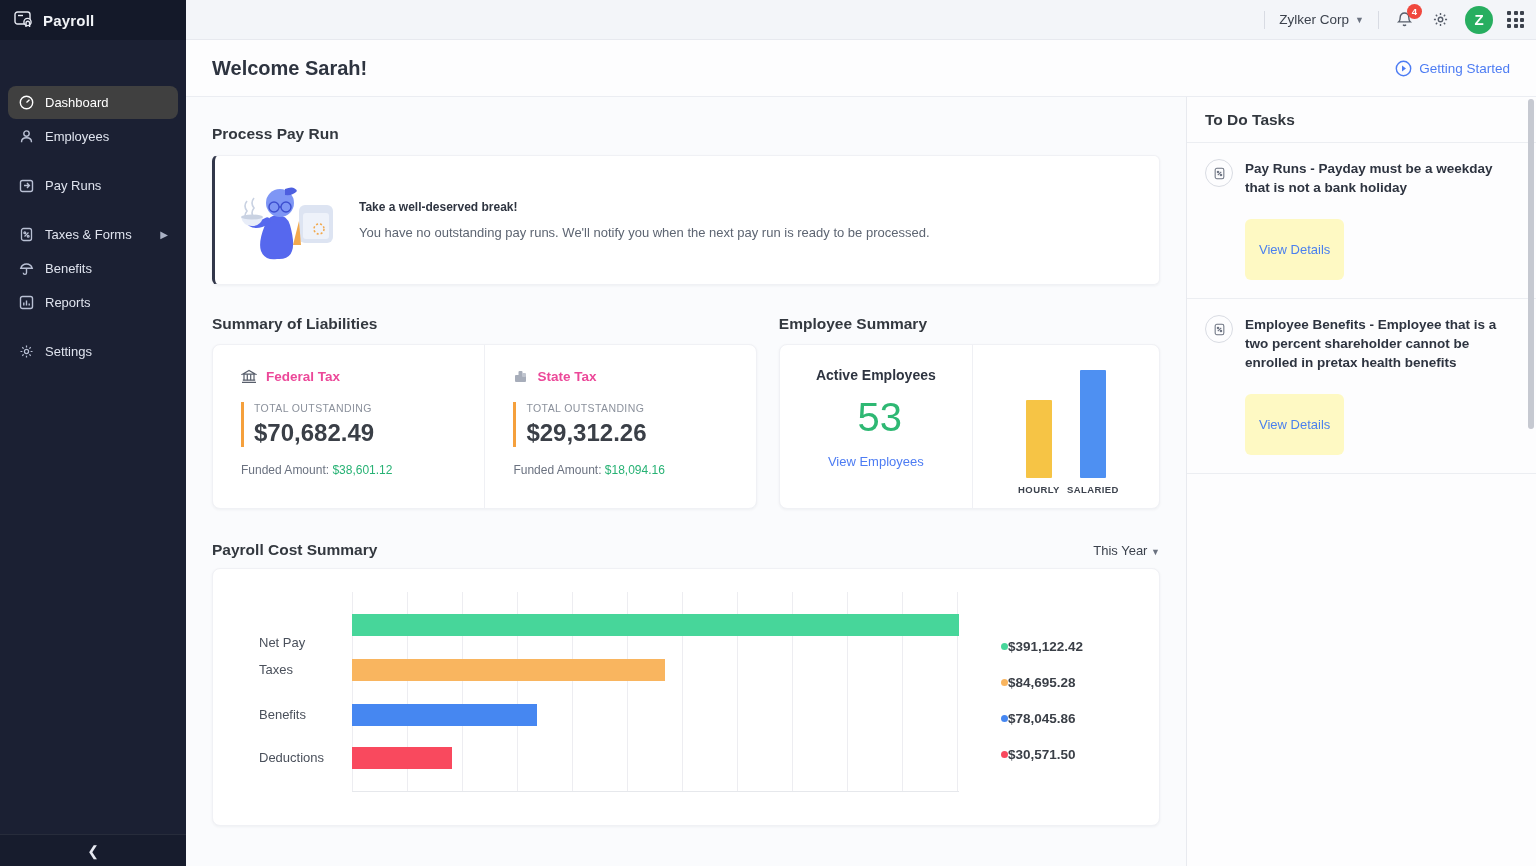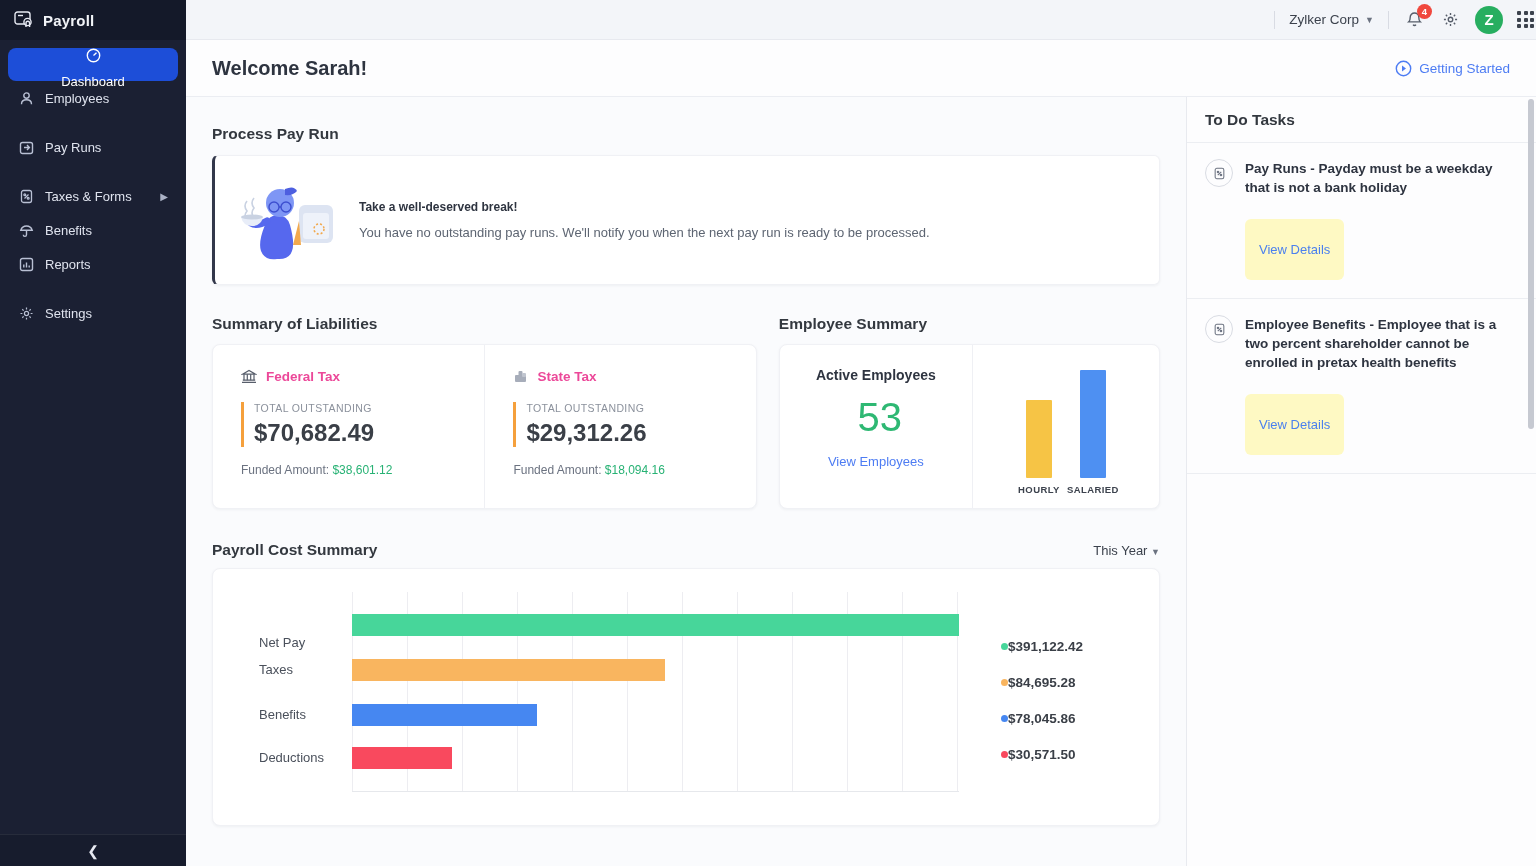--- a/index.html
+++ b/index.html
@@ -1,38 +1,38 @@
 <!DOCTYPE html>
 <html><head>
 <meta charset="utf-8">
 <style>
   * { margin:0; padding:0; box-sizing:border-box; }
   html,body { width:1536px; height:866px; overflow:hidden; }
   body { font-family:"Liberation Sans", sans-serif; display:flex; background:#fafbfd; color:#33383f; }
 
   
-  .sidebar { width:186px; background:#1b2033; display:flex; flex-direction:column; flex-shrink:0; }
+  .sidebar { width:186px; background:#1b2033; display:flex; flex-direction:column; flex-shrink:0;gap:38px; }
   .logo-band { height:40px; background:#141929; display:flex; align-items:center; padding:0 14px; gap:9px; }
   .logo-band svg { flex-shrink:0; }
   .logo-text { color:#f2f4f8; font-size:15px; font-weight:700; letter-spacing:.2px; }
   .nav { flex:1; padding:8px 8px 0 8px; }
   .nav-item { display:flex; align-items:center; gap:11px; height:33px; padding:0 10px; border-radius:8px;
               color:#dfe3ee; font-size:13px; cursor:pointer; margin-bottom:1px; }
   .nav-item .ni { width:16px; height:16px; display:flex; align-items:center; justify-content:center; color:#b9c0d4; }
-  .nav-item.active { background:#1d4ed8; color:#ffffff;flex-direction:column; }
+  .nav-item.active { background:#404040; color:#ffffff; }
   .nav-item.active .ni { color:#ffffff; }
   .nav-gap { height:15px; }
   .nav-chevron { margin-left:auto; color:#aab1c5; font-size:10px; }
   .side-footer { height:32px; background:#171c2d; border-top:1px solid rgba(255,255,255,.07);
                  display:flex; align-items:center; justify-content:center; color:#e8eaf2; font-size:14px; cursor:pointer; }
 
   
   .main { flex:1; display:flex; flex-direction:column; min-width:0; }
   .topbar { height:40px; background:#f3f5f9; border-bottom:1px solid #e7e9ef; display:flex; align-items:center;
-            justify-content:flex-end; padding:0 2px; gap:14px;text-align:right; }
+            justify-content:flex-end; padding:0 12px; gap:14px;text-align:right; }
   .tb-divider { width:1px; height:18px; background:#d8dbe3; }
   .company { display:flex; align-items:center; gap:6px; font-size:13.5px; color:#3c424d; cursor:pointer; }
   .caret { font-size:9px; color:#6b7280; }
   .tb-icon { position:relative; width:22px; height:22px; display:flex; align-items:center; justify-content:center; cursor:pointer; color:#575e6b; }
   .badge { position:absolute; top:-5px; right:-7px; background:#f0483e; color:#fff; font-size:9.5px; font-weight:700;
            min-width:15px; height:15px; border-radius:8px; display:flex; align-items:center; justify-content:center; padding:0 3px; }
   .avatar { width:28px; height:28px; border-radius:50%; background:#27ae60; color:#fff; font-weight:700; font-size:15px;
             display:flex; align-items:center; justify-content:center; cursor:pointer; }
   .grid-icon { display:grid; grid-template-columns:repeat(3,4px); grid-gap:2.5px; cursor:pointer; }
   .grid-icon span { width:4px; height:4px; background:#3c424d; border-radius:1px; }

